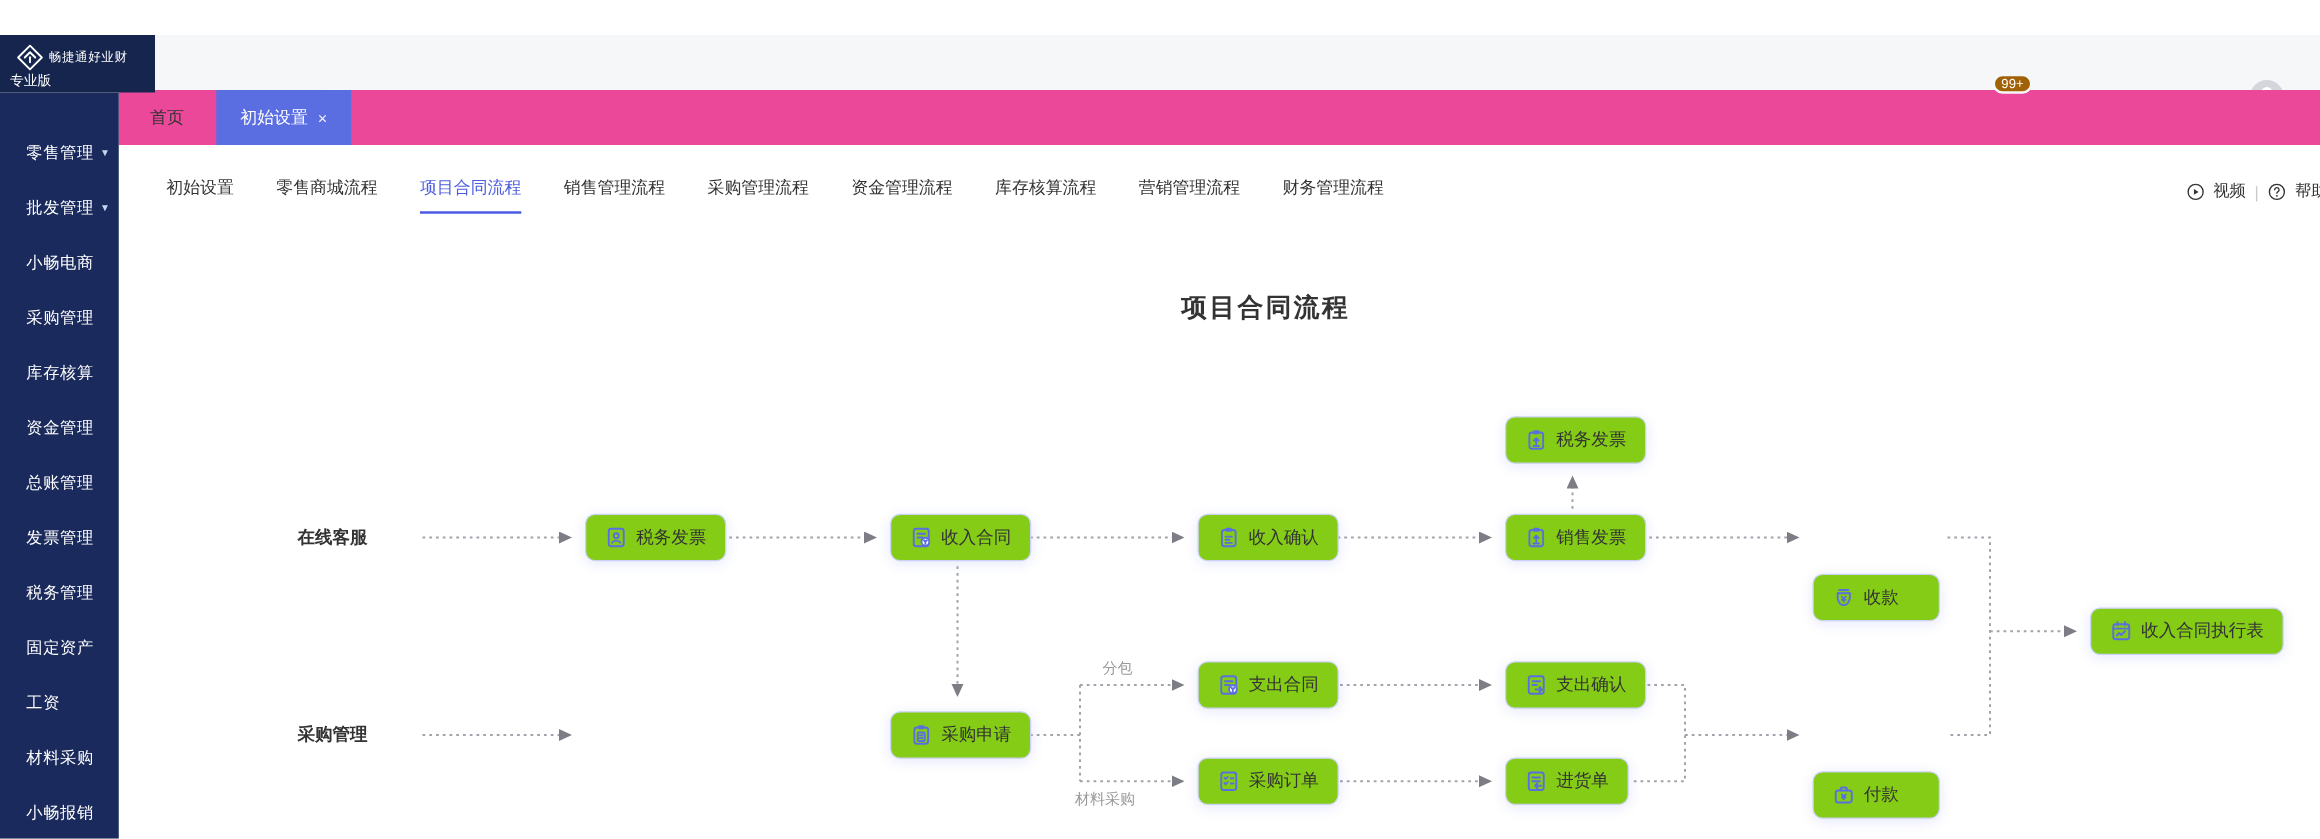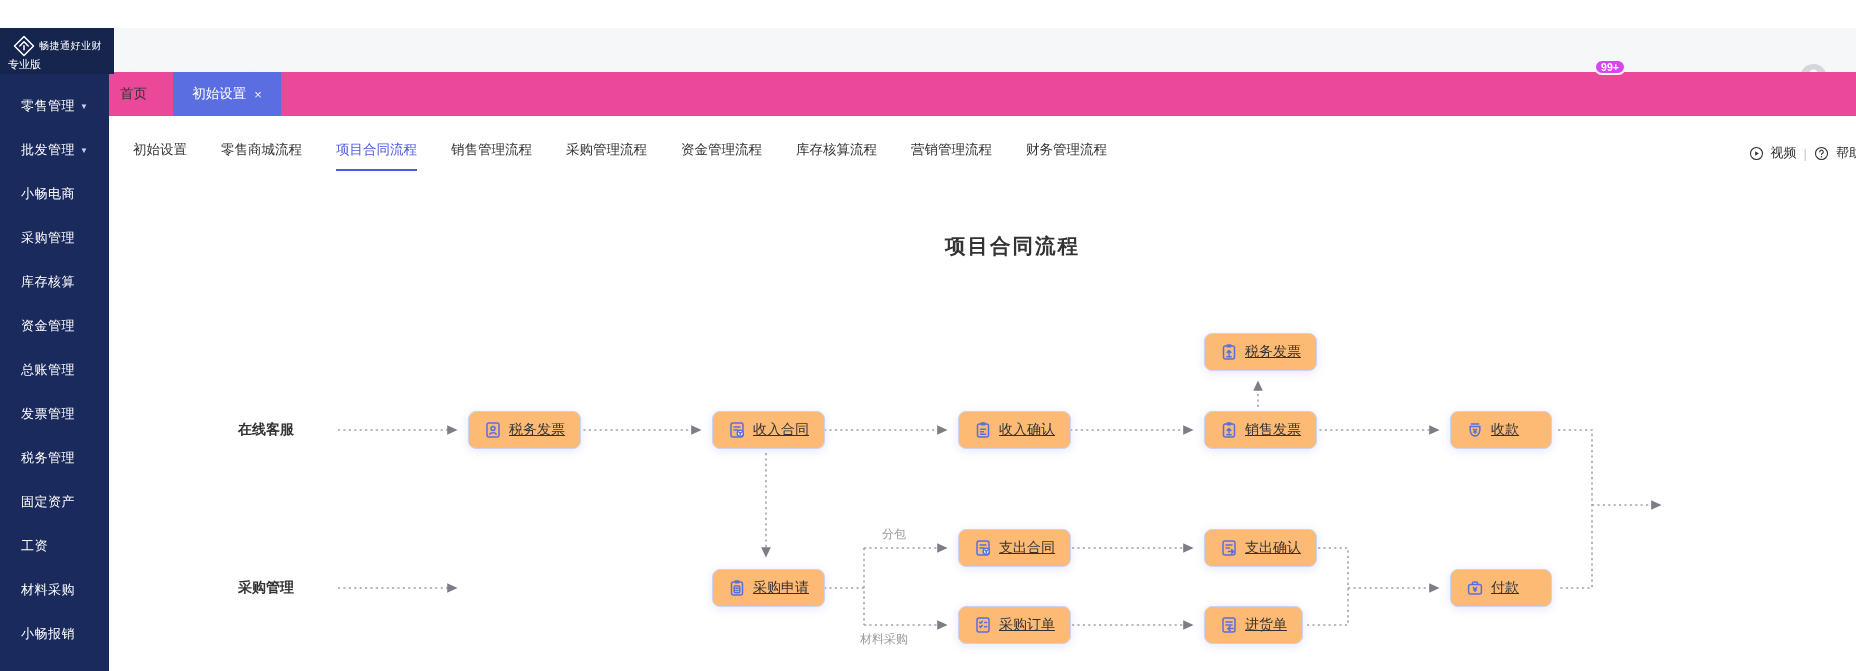--- a/index.html
+++ b/index.html
@@ -4,66 +4,66 @@
 <style>
   * { margin:0; padding:0; box-sizing:border-box; }
   html,body { width:1856px; height:671px; overflow:hidden; background:#fff;
     font-family:"Liberation Sans","DejaVu Sans",sans-serif; position:relative; }
 
   
   .topstrip { position:absolute; left:0; top:0; right:0; height:28px; background:#fff; }
 
   
   .header { position:absolute; left:0; top:28px; right:0; height:44px; background:#f6f7f9; }
-  .logo-block { position:absolute; left:0; top:28px; width:114px; height:46px; background:#16254e; z-index:5; color:#fff; }
+  .logo-block { position:absolute; left:0; top:28px; width:124px; height:46px; background:#16254e; z-index:5; color:#fff; }
   .logo-mark { position:absolute; left:13px; top:7px; width:22px; height:22px; }
   .brand-name { position:absolute; left:39px; top:11px; font-size:10px; letter-spacing:.5px; white-space:nowrap; }
   .brand-edition { position:absolute; left:8px; top:29px; font-size:11px; }
   .org-blur { position:absolute; left:128px; top:48px; width:130px; height:17px; background:#e9eaec; border-radius:3px; filter:blur(3px); }
   .org-blur2 { position:absolute; left:225px; top:56px; width:60px; height:10px; background:#eff0f1; border-radius:3px; filter:blur(3px); }
   .org-underline { position:absolute; left:114px; top:69px; width:258px; height:1px; background:#dcdee3; }
   .hicon { position:absolute; width:18px; height:18px; }
   .hdivider { position:absolute; width:1px; height:20px; background:#dcdee2; top:44px; }
   .htext { position:absolute; font-size:13.5px; color:#333; top:47px; white-space:nowrap; }
-  .badge { position:absolute; left:1594px; top:31px; min-width:32px; height:16px; background:#d946ef; color:#fff;
-    font-size:10.5px; font-weight:bold; border-radius:9px; display:flex; align-items:center; justify-content:center;
+  .badge { position:absolute; left:1594px; top:31px; min-width:32px; height:16px; background:#a16207; color:#fff;
+    font-size:10.5px; font-weight:normal; border-radius:9px; display:flex; align-items:center; justify-content:center;
     padding:0 5px; border:2px solid #f6f7f9; z-index:3; }
   .avatar { position:absolute; left:1800px; top:36px; width:27px; height:27px; border-radius:50%; background:#d4d6db; overflow:hidden; }
 
   
   .tabrow { position:absolute; left:95px; top:72px; right:0; height:44px; background:#ec4899; }
   .tab-home { position:absolute; left:25px; top:0; height:44px; display:flex; align-items:center; font-size:13.5px; color:#333; cursor:pointer; }
   .tab-active { position:absolute; left:78px; top:0; height:44px; min-width:108px; background:#5b6ee1; color:#fff;
     display:flex; align-items:center; justify-content:center; gap:8px; font-size:13.5px; padding:0 14px; cursor:pointer; }
   .tab-close { font-size:13px; opacity:.9; cursor:pointer; }
 
   
-  .sidebar { position:absolute; left:0; top:74px; width:109px; bottom:0; background:#1a2a5c; padding-top:10px; z-index:4; }
+  .sidebar { position:absolute; left:0; top:74px; width:95px; bottom:0; background:#1a2a5c; padding-top:26px; z-index:4; }
   .sb-item { height:44px; display:flex; align-items:center; padding-left:21px; color:#fff; font-size:13px; letter-spacing:.5px; cursor:pointer; white-space:nowrap; }
   .sb-arrow { margin-left:5px; font-size:8px; color:#c9d2f0; }
 
   
   .content { position:absolute; left:95px; top:116px; right:0; bottom:0; background:#fff; }
   .flowtabs { position:absolute; left:133px; top:141px; display:flex; gap:34px; z-index:2; }
   .ftab { font-size:13.5px; color:#333; padding-bottom:10px; cursor:pointer; white-space:nowrap; }
   .ftab.active { color:#4b5bdf; border-bottom:2px solid #4b5bdf; }
   .corner-links { position:absolute; right:-6px; top:144px; display:flex; align-items:center; gap:7px; font-size:13px; color:#333; z-index:2; }
   .corner-links svg { width:15px; height:15px; }
   .cdiv { color:#c9c9cc; }
 
   .diagram-title { position:absolute; left:945px; top:232px; font-size:20.5px; color:#333; font-weight:600; letter-spacing:2px; }
 
   
   .diagram { position:absolute; inset:0; }
   .edges { position:absolute; inset:0; pointer-events:none; }
-  .node { position:absolute; height:38px; display:flex; align-items:center; gap:7px; padding:0 15px; background:#fdba74;
+  .node { position:absolute; height:38px; display:flex; align-items:center; gap:7px; padding:0 15px; background:#84cc16;
     border:1px solid #ccd2f5; border-radius:8px; box-shadow:0 2px 10px rgba(93,110,229,.16);
-    font-size:14px; color:#333; white-space:nowrap; cursor:pointer;text-decoration:underline; }
+    font-size:14px; color:#333; white-space:nowrap; cursor:pointer; }
   .node svg { width:18px; height:18px; flex:none; }
-  .w2 { min-width:102px; }
+  .w2 { min-width:102px;margin-top:48px; }
   .lane-label { position:absolute; font-size:14px; font-weight:600; color:#333; }
   .branch-label { position:absolute; font-size:12px; color:#999; }
   .hidden-defs { position:absolute; width:0; height:0; overflow:hidden; }
 </style>
 </head>
 <body>
 
 <svg class="hidden-defs" aria-hidden="true">
   <defs>
     <g id="ic-doc-person" stroke="#5b6ee1" stroke-width="1.5" fill="none" stroke-linecap="round" stroke-linejoin="round">
@@ -350,20 +350,26 @@
         <use href="#ic-clip-up"></use>
       </svg>
     <span>税务发票</span>
   </div>
   <div class="node w2" style="left:1450px;top:411px">
     <svg viewBox="0 0 18 18">
         <use href="#ic-coins"></use>
       </svg>
     <span>收款</span>
   </div>
+  <div class="node" style="left:1672px;top:486px">
+    <svg viewBox="0 0 18 18">
+        <use href="#ic-cal"></use>
+      </svg>
+    <span>收入合同执行表</span>
+  </div>
   <div class="node" style="left:712px;top:569px">
     <svg viewBox="0 0 18 18">
         <use href="#ic-clip-doc"></use>
       </svg>
     <span>采购申请</span>
   </div>
   <div class="node" style="left:958px;top:529px">
     <svg viewBox="0 0 18 18">
         <use href="#ic-doc-coin"></use>
       </svg>

